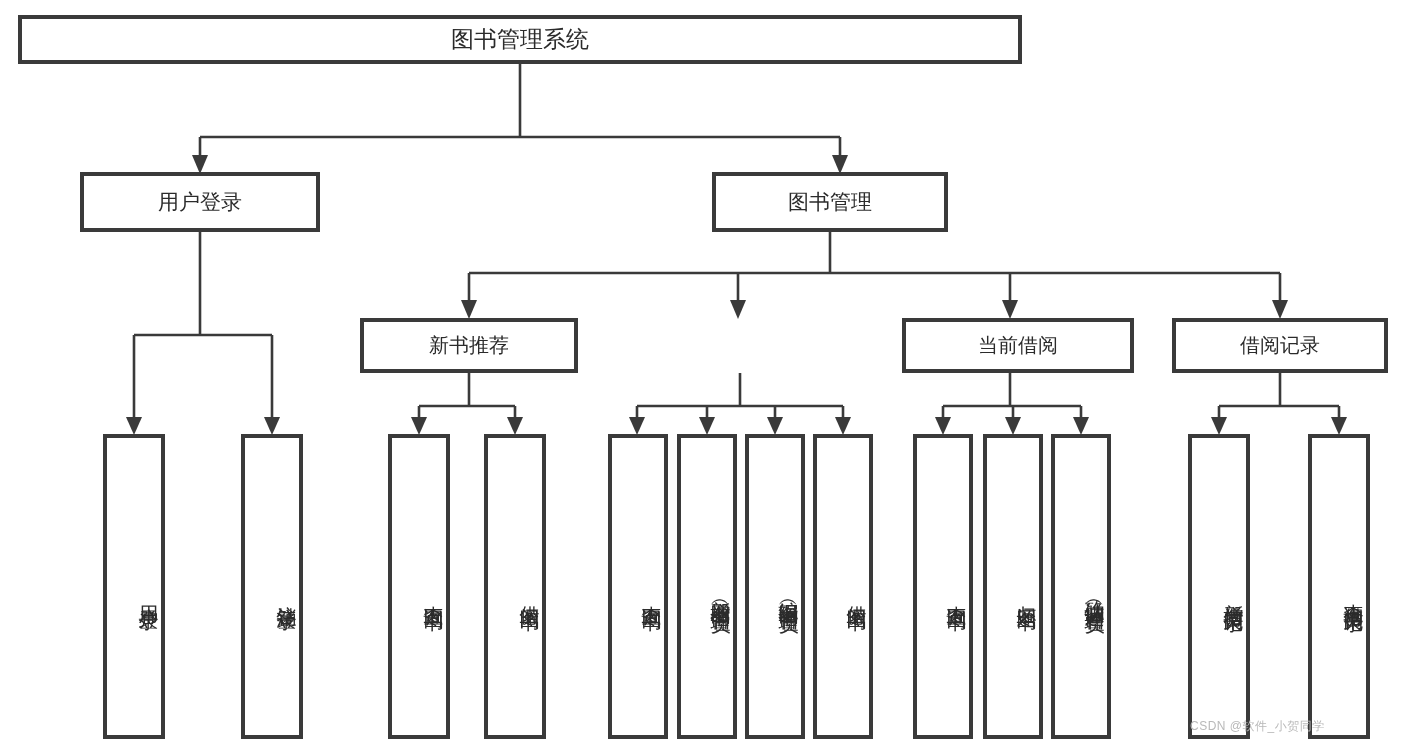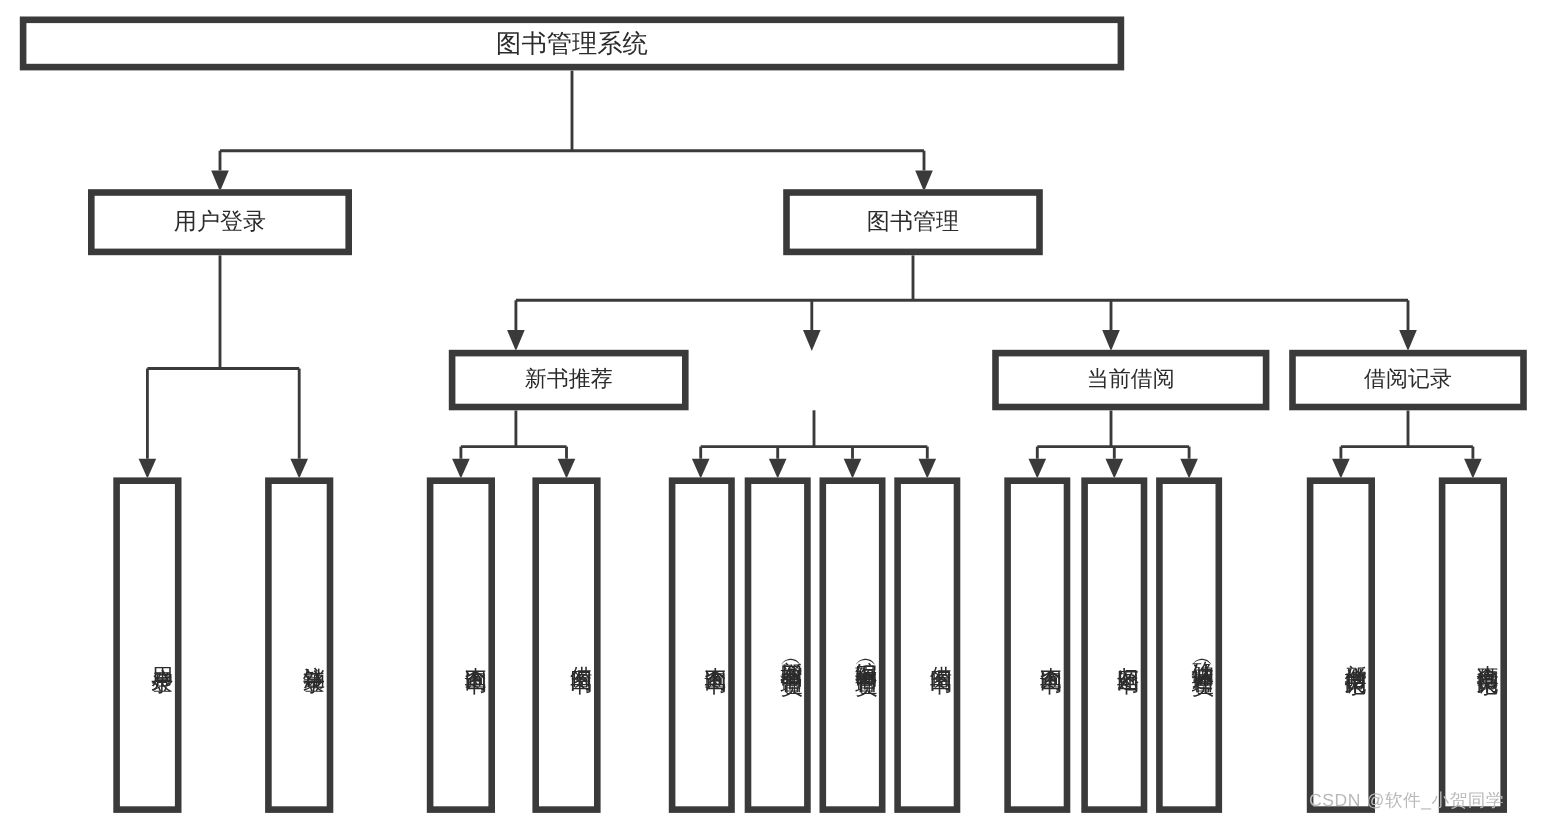--- a/index.html
+++ b/index.html
@@ -23,21 +23,21 @@
     left: 0;
     top: 0;
     width: 1405px;
     height: 747px;
     pointer-events: none;
   }
   .node {
     position: absolute;
     box-sizing: border-box;
     background: #ffffff;
-    border: 6px solid #f97316;
+    border: 4px solid #f97316;
     display: flex;
     align-items: center;
     justify-content: center;
     color: #2b2b2b;
     text-align: center;
     line-height: 1.25;
   }
   .node.root {
     font-size: 23px;
   }
@@ -56,21 +56,21 @@
     align-items: flex-start;
     justify-content: center;
   }
   .node.leaf > span {
     writing-mode: vertical-rl;
     text-orientation: upright;
     display: block;
   }
   #watermark {
     position: absolute;
-    font-size: 16px;
+    font-size: 12px;
     color: #b9b9b9;
     white-space: nowrap;
     letter-spacing: 0.5px;
     pointer-events: none;
   }
 </style>
 </head>
 <body>
 
 <div id="canvas" style="background: rgb(255, 255, 255);">
@@ -161,24 +161,24 @@
     <span>图书管理系统</span>
   </div>
 
   <div class="node lvl1" style="left: 80px; top: 172px; width: 240px; height: 60px; border-color: rgb(58, 58, 58); color: rgb(43, 43, 43); background: rgb(255, 255, 255);">
     <span>用户登录</span>
   </div>
   <div class="node lvl1" style="left: 712px; top: 172px; width: 236px; height: 60px; border-color: rgb(58, 58, 58); color: rgb(43, 43, 43); background: rgb(255, 255, 255); text-align: center;">
     <span>图书管理</span>
   </div>
 
-  <div class="node lvl2" style="left: 360px; top: 318px; width: 218px; height: 55px; border-color: rgb(58, 58, 58); color: rgb(43, 43, 43); background: rgb(255, 255, 255); margin-left: 48px;">
+  <div class="node lvl2" style="left: 360px; top: 318px; width: 218px; height: 55px; border-color: rgb(58, 58, 58); color: rgb(43, 43, 43); background: rgb(255, 255, 255);">
     <span>新书推荐</span>
   </div>
-  <div class="node lvl2" style="left: 902px; top: 318px; width: 252px; height: 55px; border-color: rgb(58, 58, 58); color: rgb(43, 43, 43); background: rgb(255, 255, 255);">
+  <div class="node lvl2" style="left: 902px; top: 318px; width: 232px; height: 55px; border-color: rgb(58, 58, 58); color: rgb(43, 43, 43); background: rgb(255, 255, 255);">
     <span>当前借阅</span>
   </div>
   <div class="node lvl2" style="left: 1172px; top: 318px; width: 216px; height: 55px; border-color: rgb(58, 58, 58); color: rgb(43, 43, 43); background: rgb(255, 255, 255);">
     <span>借阅记录</span>
   </div>
 
   <div class="node leaf" style="left: 103px; top: 434px; width: 62px; height: 305px; border-color: rgb(58, 58, 58); color: rgb(43, 43, 43); background: rgb(255, 255, 255);">
     <span>用户登录</span>
   </div>
   <div class="node leaf" style="left: 241px; top: 434px; width: 62px; height: 305px; border-color: rgb(58, 58, 58); color: rgb(43, 43, 43); background: rgb(255, 255, 255);">

